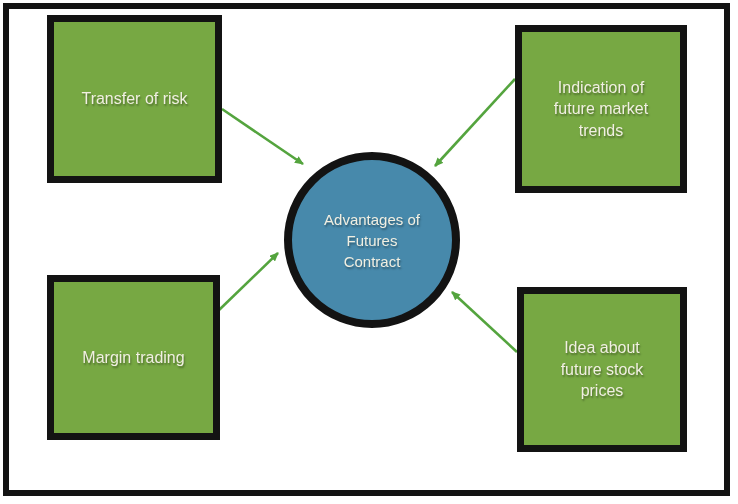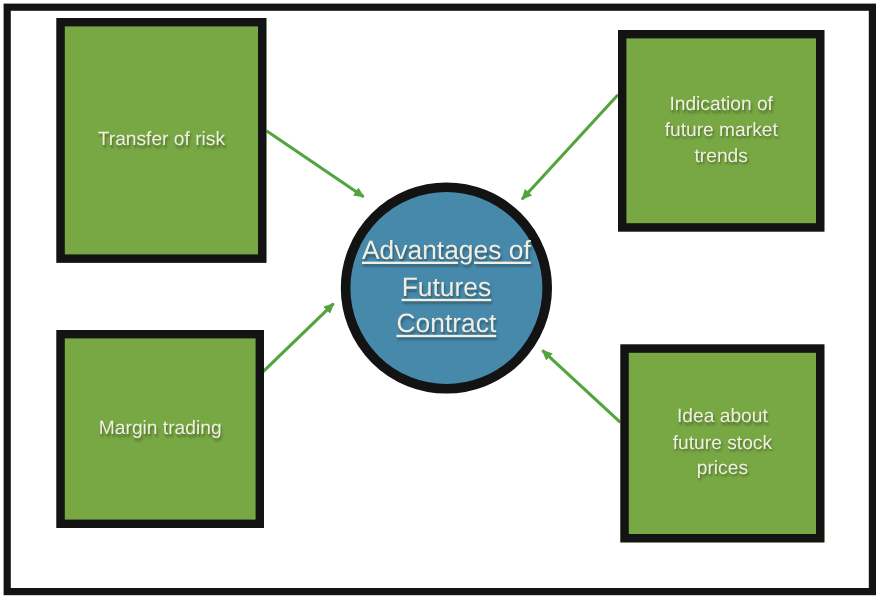--- a/index.html
+++ b/index.html
@@ -40,37 +40,37 @@
   .node .label,
   .hub .label{
     color:var(--c-label_text);
     text-align:center;
     white-space:pre-line;
     font-size:16px;
     line-height:1.35;
     text-shadow:1px 2px 2px rgba(0,0,0,0.35);
     padding:0 6px;
   }
-  .node-tl{left:47px;top:15px;width:175px;height:204px;}
+  .node-tl{left:47px;top:15px;width:175px;height:168px;}
   .node-tr{left:515px;top:25px;width:172px;height:168px;}
   .node-bl{left:47px;top:275px;width:173px;height:165px;}
   .node-br{left:517px;top:287px;width:170px;height:165px;}
   .hub{
     position:absolute;
     left:284px;top:152px;
     width:176px;height:176px;
     background:var(--c-circle_fill);
     border:8px solid var(--c-circle_border);
     border-radius:50%;
     display:flex;
     align-items:center;
     justify-content:center;
     box-sizing:border-box;
   }
-  .hub .label{font-size:22px;line-height:1.4;text-decoration:underline;}
+  .hub .label{font-size:15px;line-height:1.4;}
   svg.arrows{
     position:absolute;left:0;top:0;width:738px;height:504px;
     pointer-events:none;
   }
   svg.arrows line{
     stroke:var(--c-arrow);
     stroke-width:2.6;
   }
   svg.arrows .head{fill:var(--c-arrow);}
 </style>

